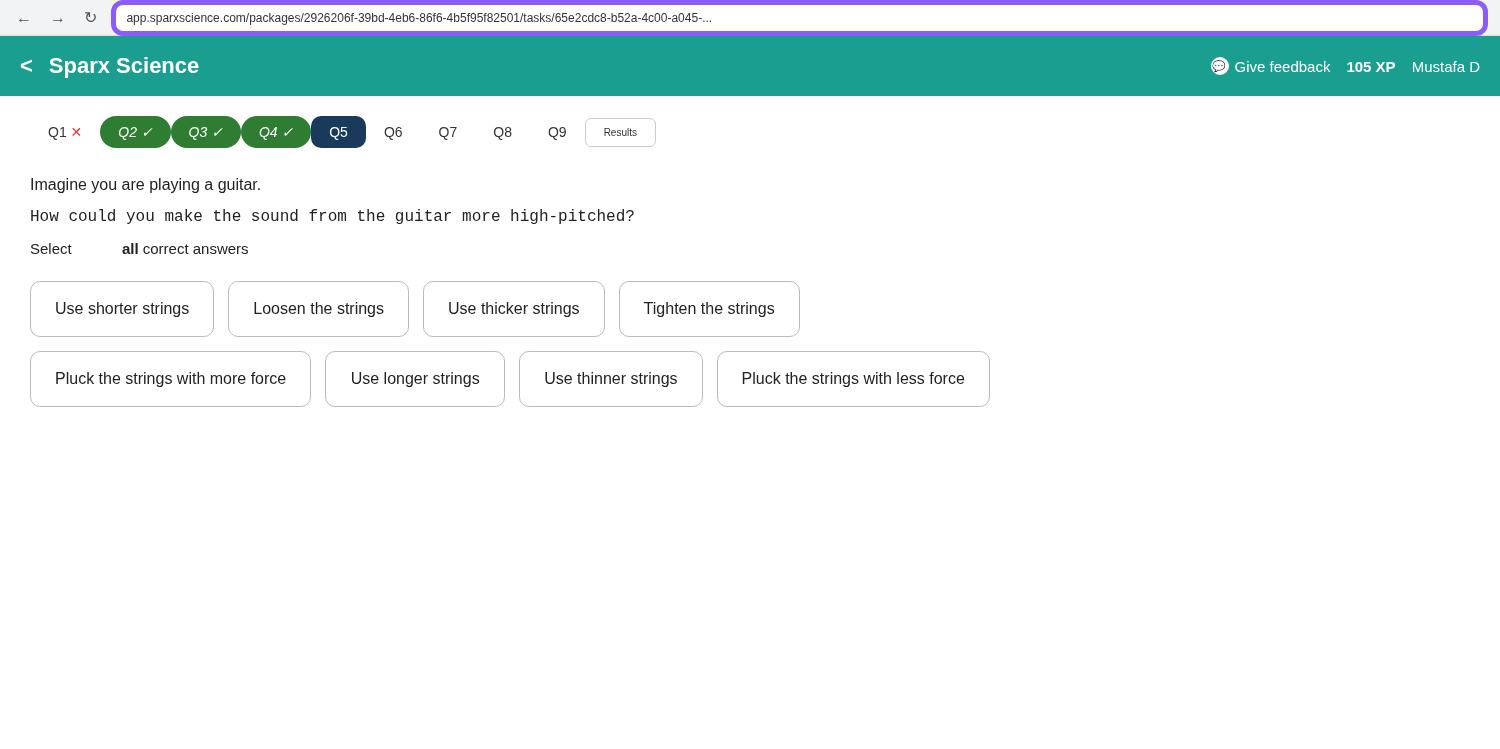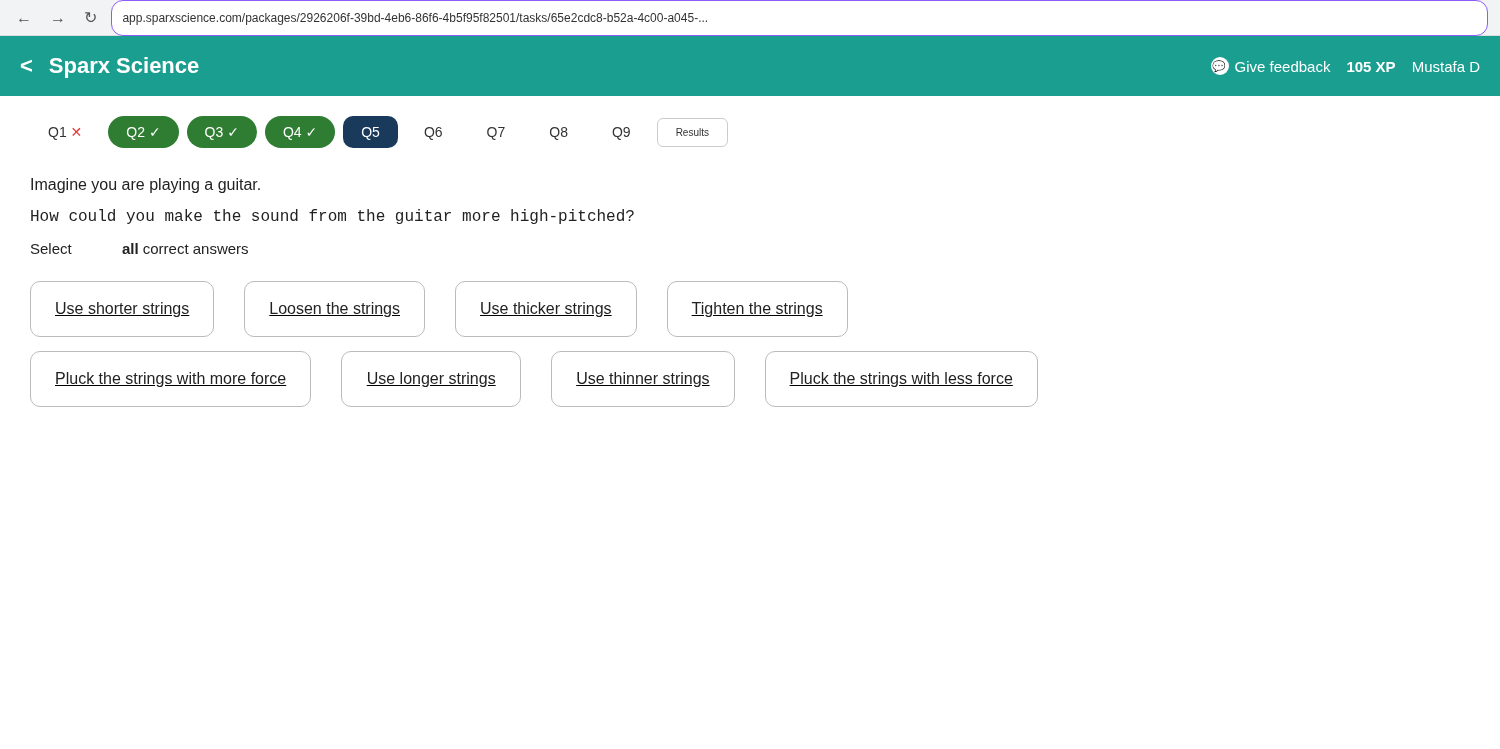--- a/index.html
+++ b/index.html
@@ -19,21 +19,21 @@
       background: none;
       border: none;
       font-size: 16px;
       color: #555;
       cursor: pointer;
       padding: 2px 4px;
     }
     .browser-url {
       flex: 1;
       height: 36px;
-      border: 1px solid #8b5cf6;
+      border: 5px solid #8b5cf6;
       border-radius: 12px;
       padding: 0 10px;
       font-size: 12px;
       background: white;
       color: #333;
     }
 
     
     .app-header {
       background: #1a9e8f;
@@ -98,21 +98,21 @@
     .main-content {
       background: white;
       min-height: calc(749px - 36px - 60px);
       padding: 20px 30px;
     }
 
     
     .tabs-bar {
       display: flex;
       align-items: center;
-      gap: 8px;
+      gap: 0;
       margin-bottom: 28px;
       flex-wrap: wrap;
     }
     .tab-item {
       padding: 8px 18px;
       border-radius: 6px;
       font-size: 14px;
       font-weight: 500;
       cursor: pointer;
       border: none;
@@ -123,20 +123,21 @@
       color: #333;
       background: transparent;
     }
     .tab-item.q1-wrong .tab-indicator {
       color: #e53935;
     }
     .tab-item.correct {
       background: #2e7d32;
       color: white;
       border-radius: 16px;
+      font-style: italic;
     }
     .tab-item.active {
       background: #1a3a5c;
       color: white;
       border-radius: 10px;
     }
     .tab-item.inactive {
       color: #333;
       background: transparent;
     }
@@ -173,23 +174,22 @@
     }
 
     
     .answers-container {
       display: flex;
       flex-direction: column;
       gap: 14px;
     }
     .answers-row {
       display: flex;
-      gap: 30px;
+      gap: 14px;
       flex-wrap: nowrap;
-      text-decoration: underline;
     }
     .answer-btn {
       border: 1.5px solid #bbb;
       border-radius: 10px;
       background: white;
       padding: 18px 24px;
       font-size: 16px;
       color: #222;
       cursor: pointer;
       min-width: 180px;

